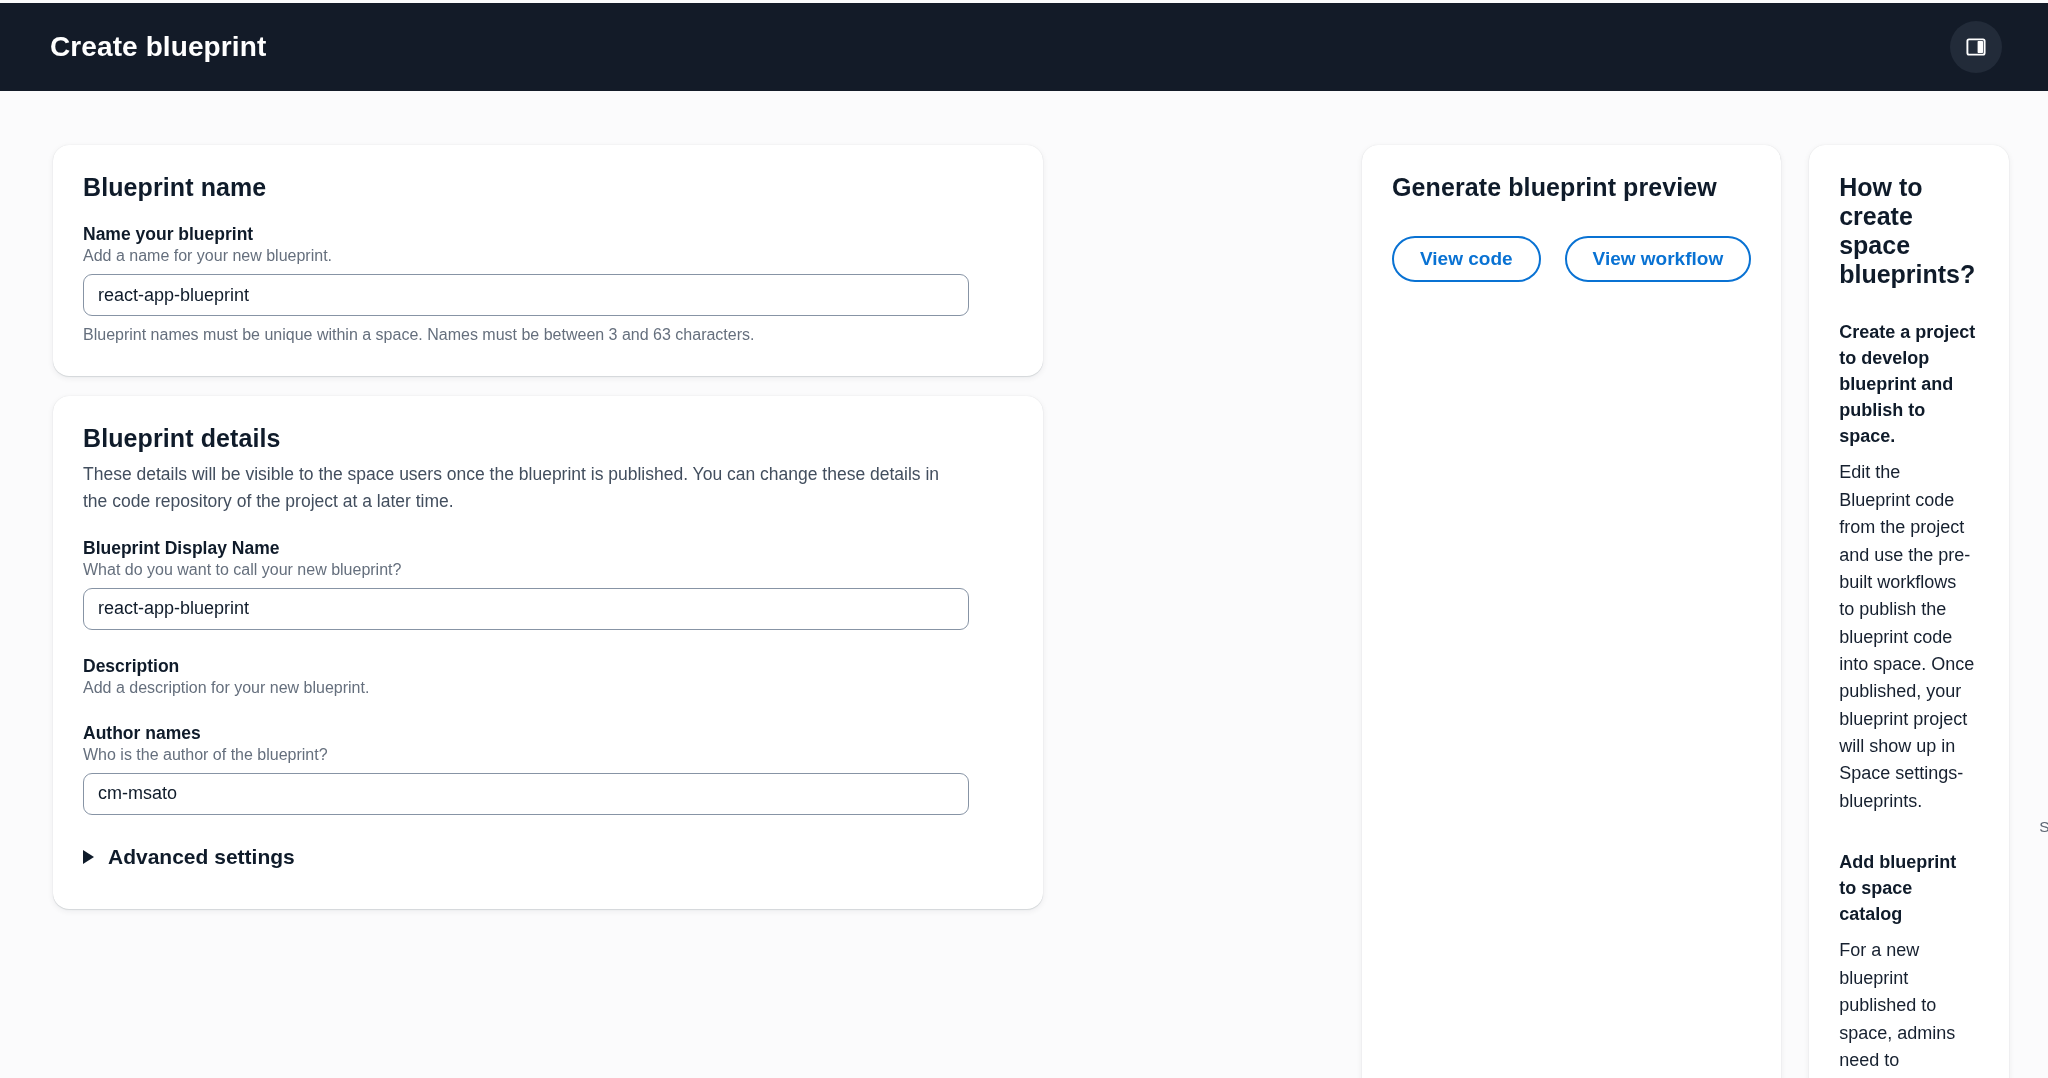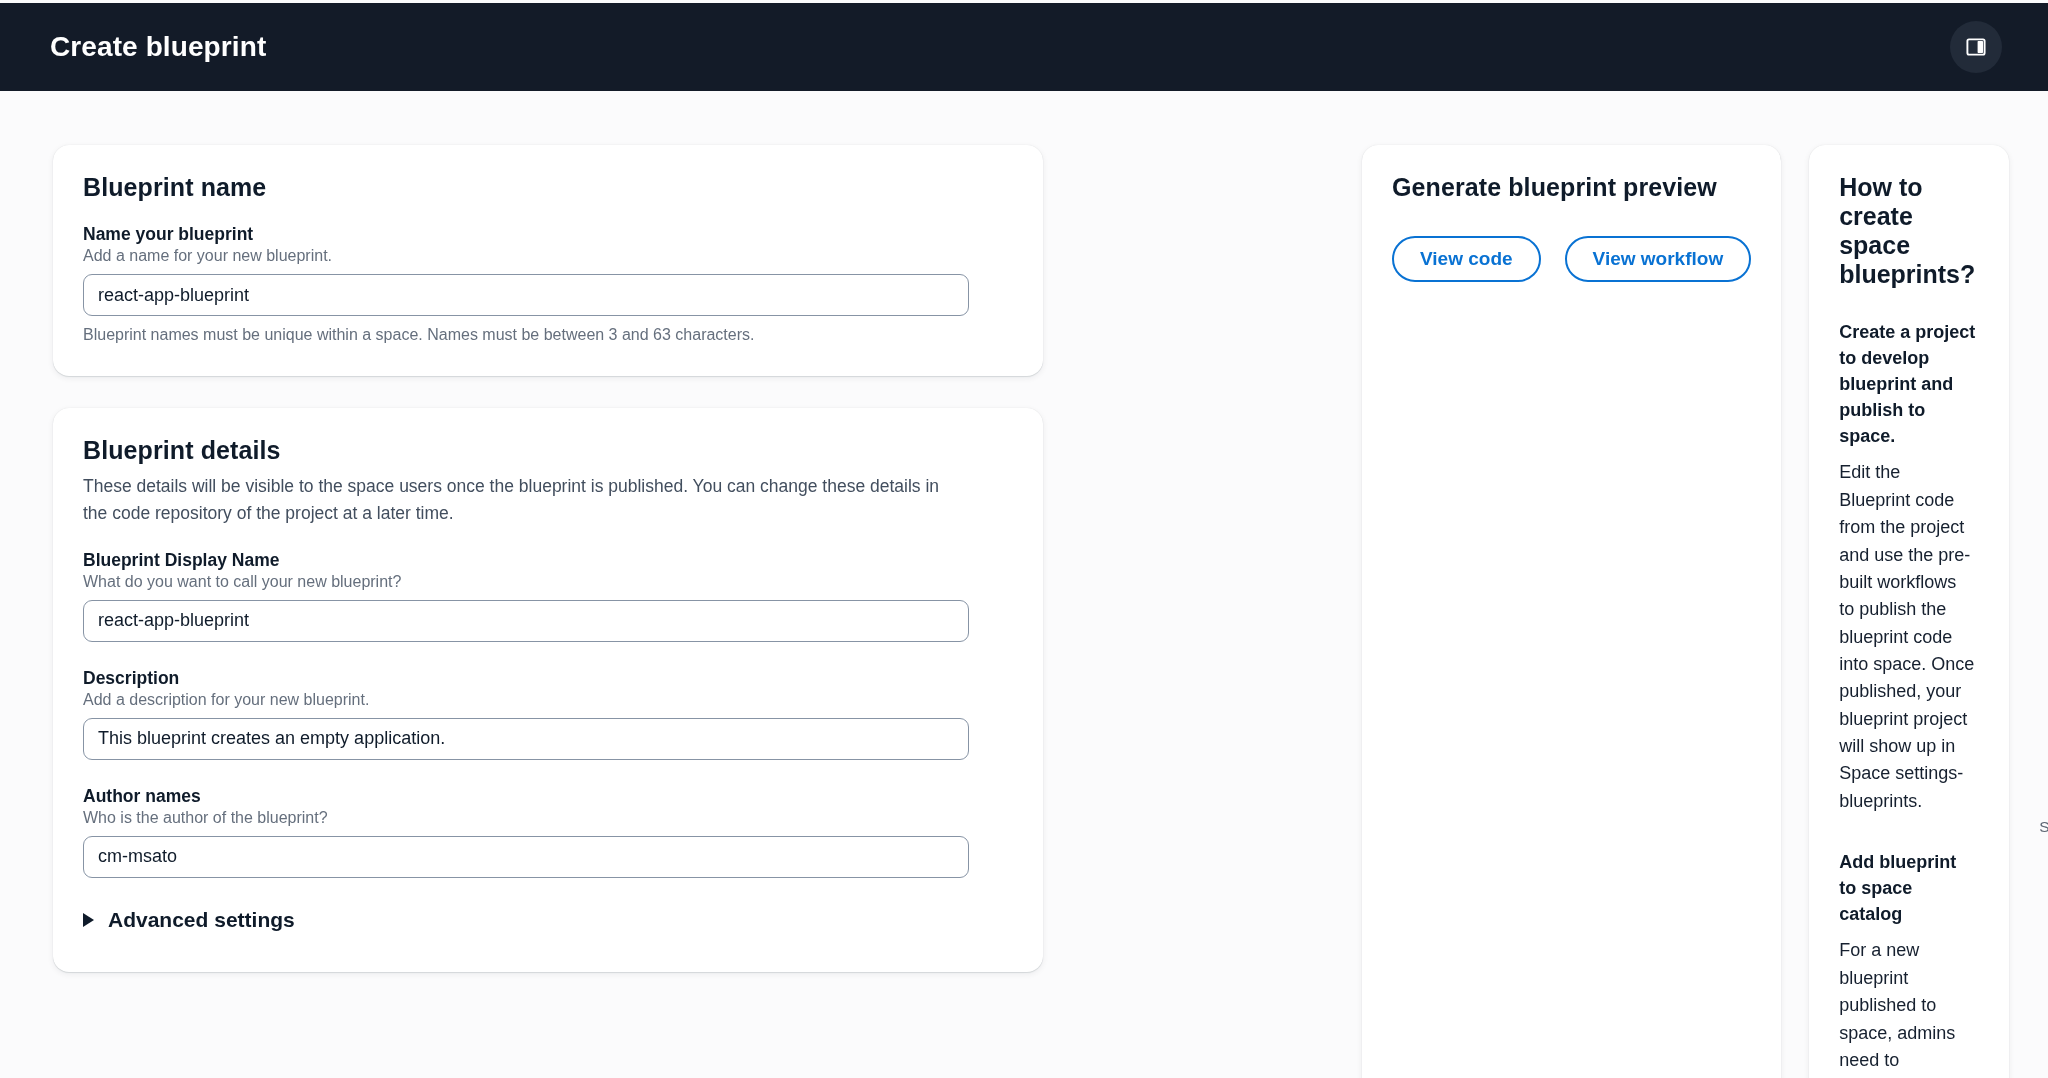--- a/index.html
+++ b/index.html
@@ -54,21 +54,21 @@
     height: 987px;
     background: #fbfbfc;
     display: flex;
     align-items: flex-start;
     padding: 54px 0 0 0;
   }
   .col-left {
     width: 990px;
     margin-left: 53px;
     display: flex; flex-direction: column;
-    gap: 32px;
+    gap: 20px;
   }
   .col-spacer { flex: 1; }
   .col-right {
     width: 620px;
     margin-right: 66px;
     display: flex; flex-direction: row;
     gap: 28px;
   }
 
   .card {
@@ -269,21 +269,20 @@
 
         <div class="field">
           <div class="field-label">Blueprint Display Name</div>
           <div class="field-hint">What do you want to call your new blueprint?</div>
           <input class="text-input" type="text" value="react-app-blueprint" style="">
         </div>
 
         <div class="field">
           <div class="field-label">Description</div>
           <div class="field-hint">Add a description for your new blueprint.</div>
-          <input class="text-input" type="text" value="This blueprint creates an empty application." style="">
         </div>
 
         <div class="field">
           <div class="field-label">Author names</div>
           <div class="field-hint">Who is the author of the blueprint?</div>
           <input class="text-input" type="text" value="cm-msato" style="">
         </div>
 
         <div class="disclosure">
           <span class="disclosure-caret"></span>

